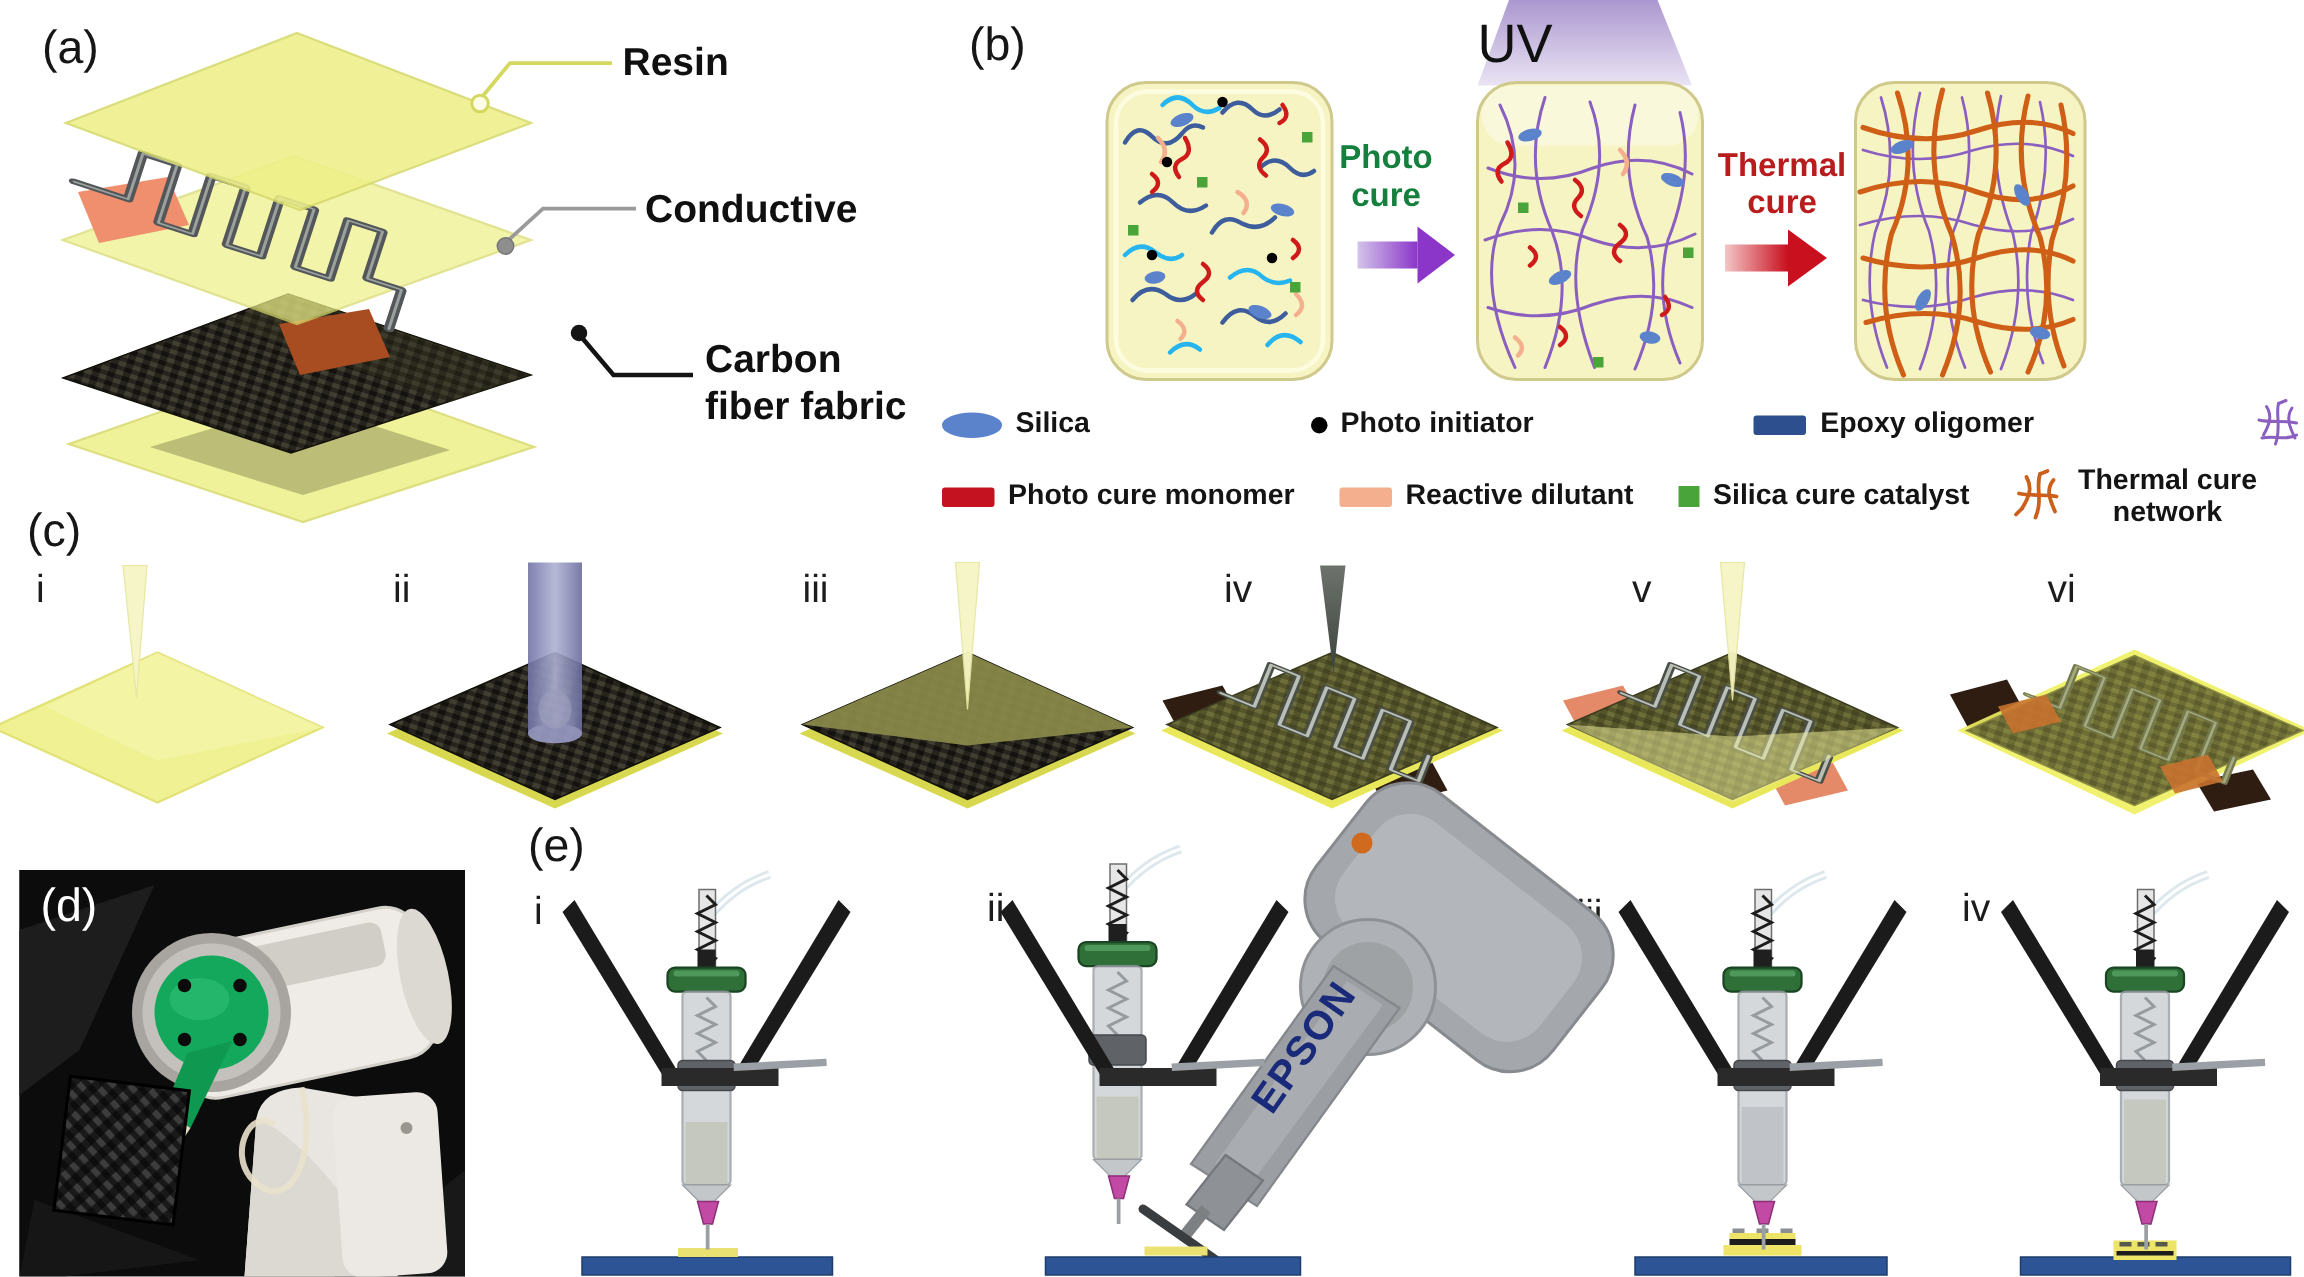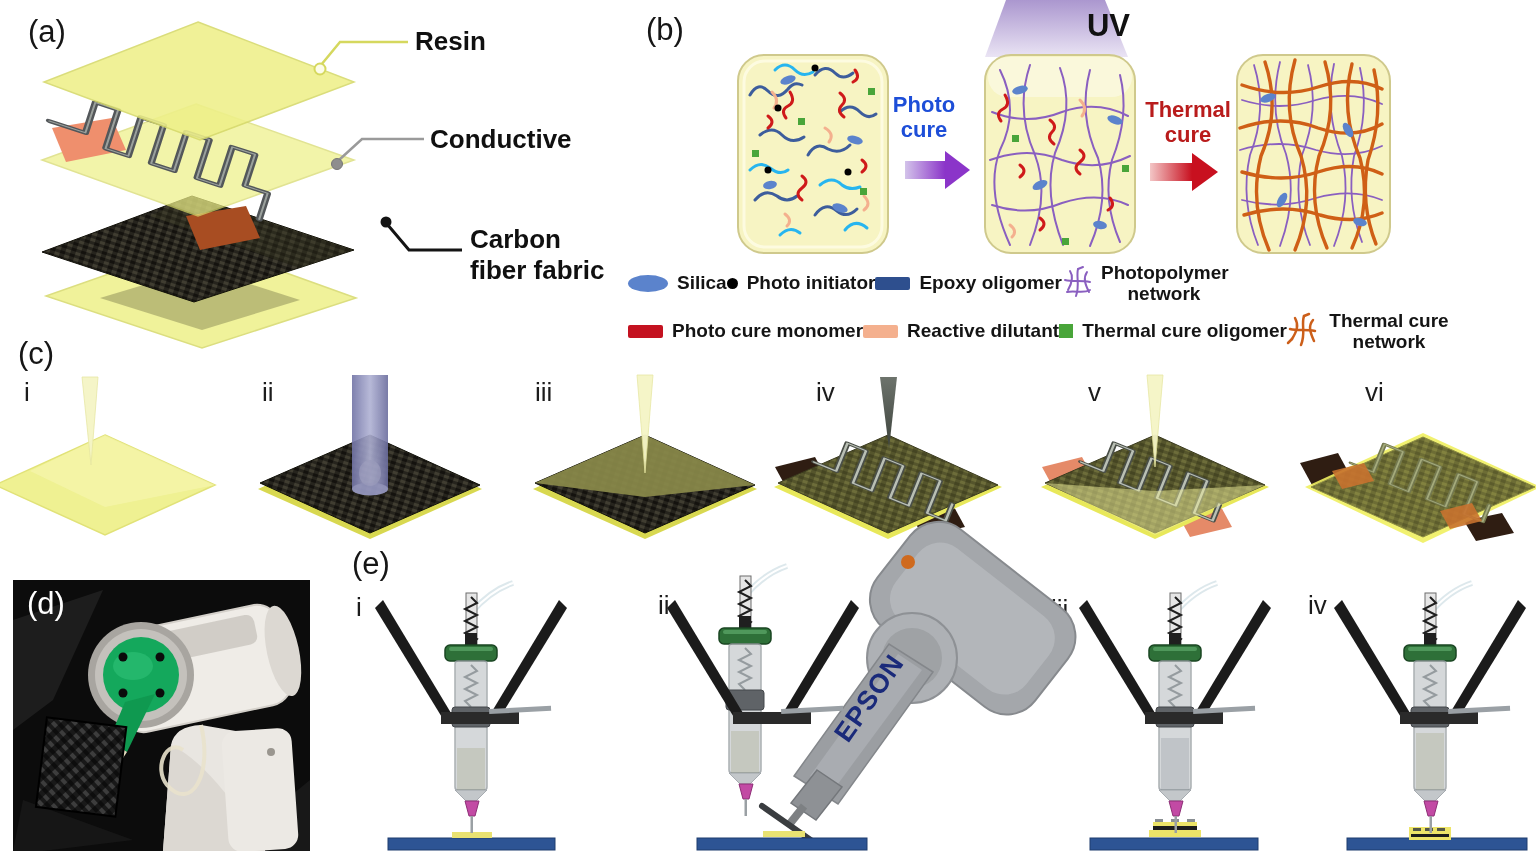--- a/index.html
+++ b/index.html
@@ -3,22 +3,22 @@
 <meta charset="utf-8">
 <style>
   html,body{margin:0;padding:0;}
   body{width:1536px;height:851px;position:relative;overflow:hidden;background:#ffffff;
        font-family:"Liberation Sans",sans-serif;}
   svg{position:absolute;overflow:visible;}
   .plabel{position:absolute;font-size:31px;color:#161616;}
   .ann{position:absolute;font-weight:bold;font-size:26px;color:#101010;line-height:31px;}
   .rn{position:absolute;font-size:26px;color:#1c1c1c;}
   .curetxt{position:absolute;font-weight:bold;font-size:22px;line-height:25px;text-align:center;}
-  .uvtxt{position:absolute;font-weight:bold;font-size:31px;color:#111;text-align:right;width:145px;}
-  .legrow{position:absolute;display:flex;align-items:center;}
+  .uvtxt{position:absolute;font-weight:normal;font-size:36px;color:#111;text-align:left;width:145px;}
+  .legrow{position:absolute;display:flex;justify-content:space-between;align-items:center;}
   .li{display:flex;align-items:center;gap:9px;font-weight:bold;font-size:19px;color:#141414;white-space:nowrap;}
   .li .two{white-space:normal;width:126px;text-align:center;line-height:21px;}
   .sw{display:inline-block;flex:none;}
   .sw-ellipse{width:40px;height:17px;border-radius:50%;}
   .sw-dot{width:11px;height:11px;border-radius:50%;}
   .sw-rect{width:35px;height:13px;border-radius:2px;}
   .sw-sq{width:14px;height:14px;}
   .photo-box{position:absolute;left:13px;top:580px;width:297px;height:271px;background:#0d0d0d;}
   .dlabel{position:absolute;left:14px;top:6px;color:#ffffff;font-size:31px;}
 </style>
@@ -226,21 +226,21 @@
     </g>
     <g fill="#5b83cc">
       <ellipse cx="548" cy="98" rx="8" ry="4" transform="rotate(-20 548 98)"></ellipse>
       <ellipse cx="628" cy="130" rx="8" ry="4" transform="rotate(60 628 130)"></ellipse>
       <ellipse cx="562" cy="200" rx="8" ry="4" transform="rotate(-60 562 200)"></ellipse>
       <ellipse cx="640" cy="222" rx="7" ry="4" transform="rotate(15 640 222)"></ellipse>
     </g>
   </g>
 </svg>
 <div class="uvtxt" style="left:985px;top:8px;">UV</div>
-<div class="curetxt" style="left: 880px; top: 92px; width: 88px; color: #1d4ed8;">
+<div class="curetxt" style="left: 880px; top: 92px; width: 88px; color: #15803d;">
   <span>Photo</span><br>
   <span>cure</span>
 </div>
 <div class="curetxt" style="left: 1138px; top: 97px; width: 100px; color: #b91c1c;">
   <span>Thermal</span><br>
   <span>cure</span>
 </div>
 
 <div class="legrow" style="left:628px;top:260px;width:905px;height:46px;">
   <div class="li">
@@ -259,36 +259,35 @@
     <svg width="30" height="34" viewBox="0 0 30 34" style="position:static">
       <g fill="none" stroke-width="2" stroke-linecap="round" stroke="#8a5fc0">
         <path d="M8,5 C12,11 10,17 6,24"></path>
           <path d="M16,3 C14,11 18,19 14,30"></path>
         <path d="M25,6 C21,12 23,18 27,26"></path>
           <path d="M3,14 C11,16 19,14 28,16"></path>
         <path d="M5,26 C13,24 21,28 28,24"></path>
           <path d="M16,3 L21,1"></path>
       </g>
     </svg>
-    <span class="two">Photopolymer network</span>
   </div>
 </div>
 
 <div class="legrow" style="left:628px;top:308px;width:880px;height:46px;">
   <div class="li">
     <span class="sw sw-rect" style="background-color: rgb(196, 18, 32);"></span>
     <span>Photo cure monomer</span>
   </div>
   <div class="li">
     <span class="sw sw-rect" style="background-color: rgb(244, 176, 142);"></span>
     <span>Reactive dilutant</span>
   </div>
   <div class="li">
     <span class="sw sw-sq" style="background-color: rgb(73, 165, 58);"></span>
-    <span>Thermal cure oligomer</span>
+    <span>Silica cure catalyst</span>
   </div>
   <div class="li">
     <svg width="30" height="34" viewBox="0 0 30 34" style="position:static">
       <g fill="none" stroke-width="2.5" stroke-linecap="round" stroke="#cc5f1a">
         <path d="M8,4 C12,11 10,17 5,25"></path>
           <path d="M17,2 C14,11 19,19 14,31"></path>
         <path d="M26,6 C21,12 23,18 27,27"></path>
           <path d="M3,15 C11,17 19,15 28,17"></path>
         <path d="M17,2 L22,0"></path>
           <path d="M5,25 L1,29"></path>

